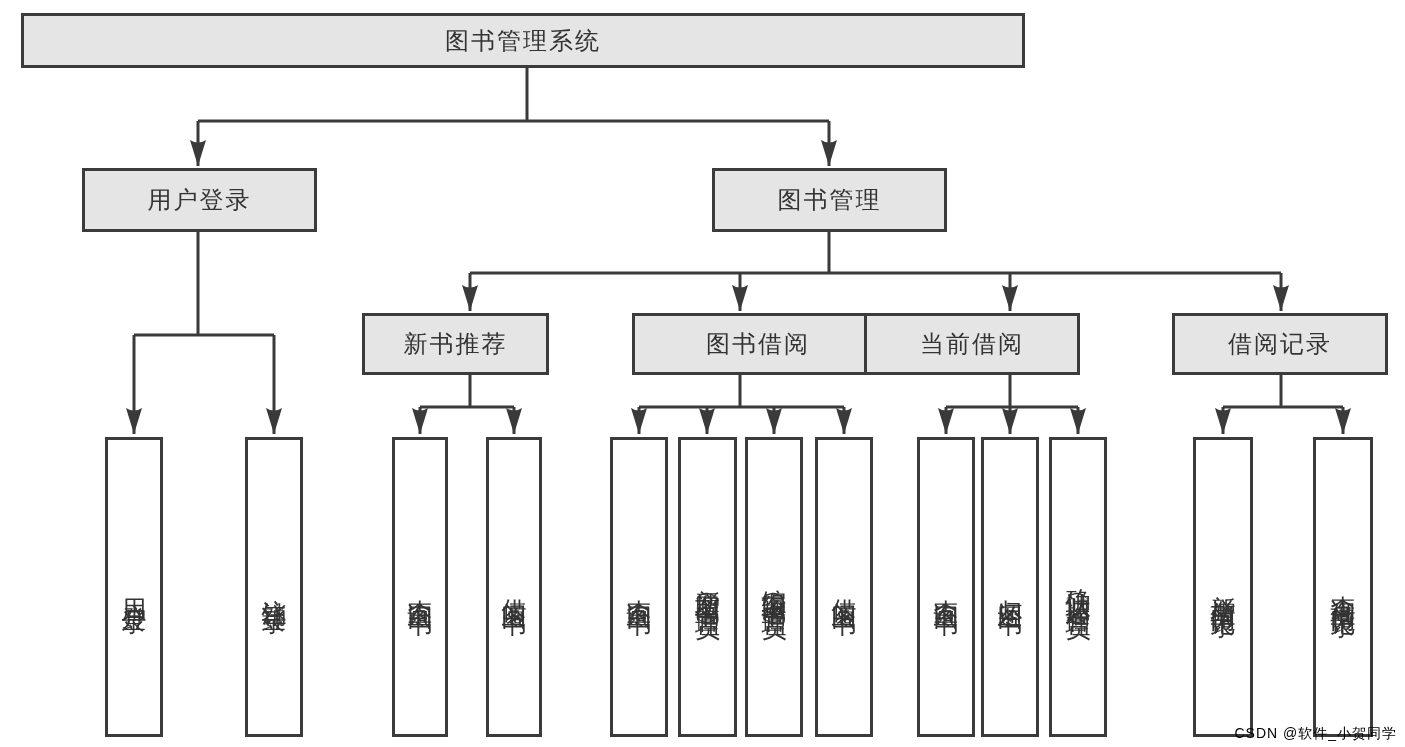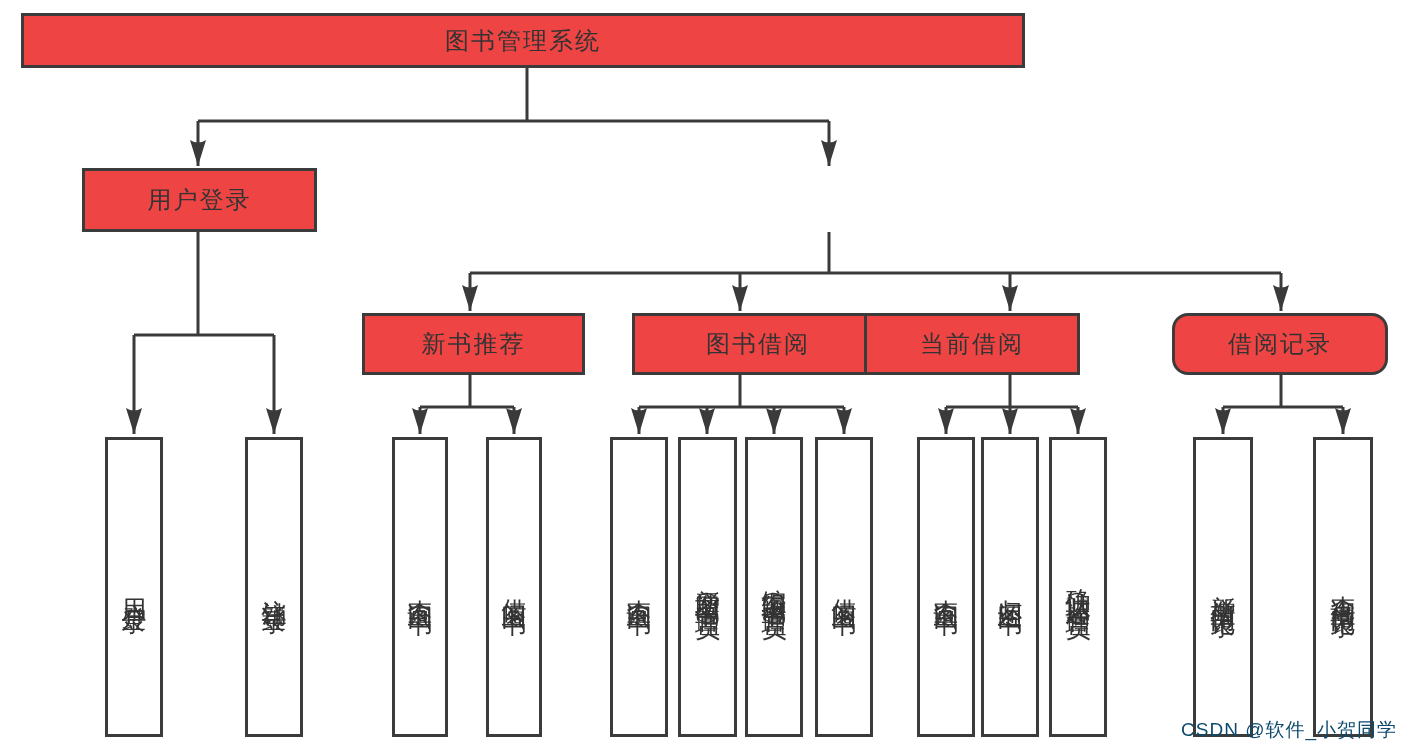--- a/index.html
+++ b/index.html
@@ -8,21 +8,21 @@
     width:1405px;height:747px;
     background:#ffffff;
     font-family:"Liberation Sans","DejaVu Sans",sans-serif;
     overflow:hidden;
   }
   #connectors{position:absolute;left:0;top:0;width:1405px;height:747px;pointer-events:none;}
   .hbox{
     position:absolute;
     box-sizing:border-box;
     border:3px solid #3b3b3b;
-    background:#ef4444;
+    background:#e5e5e5;
     display:flex;align-items:center;justify-content:center;
     font-size:24px;color:#333333;letter-spacing:2px;
     white-space:nowrap;
   }
   .vbox{
     position:absolute;
     top:437px;height:300px;width:58px;
     box-sizing:border-box;
     border:3px solid #3b3b3b;
     background:#ffffff;
@@ -33,21 +33,21 @@
     writing-mode:vertical-lr;
     text-orientation:upright;
     letter-spacing:4px;
     line-height:1;
     white-space:nowrap;
   }
   .vbox span.rot{text-orientation:mixed;}
   #watermark{
     position:absolute;
     right:8px;bottom:4px;
-    font-size:19px;color:#0c4a6e;
+    font-size:14px;color:#000000;
     letter-spacing:1px;
     z-index:10;
     white-space:nowrap;
   }
 </style>
 </head>
 <body>
 
 <div id="canvas">
 
@@ -94,31 +94,34 @@
     </g>
   </svg>
 
   <div class="hbox" style="left:21px;top:13px;width:1004px;height:55px;">
     <span>图书管理系统</span>
   </div>
 
   <div class="hbox" style="left:82px;top:168px;width:235px;height:64px;">
     <span>用户登录</span>
   </div>
+  <div class="hbox" style="left:712px;top:168px;width:235px;height:64px;">
+    <span>图书管理</span>
+  </div>
 
-  <div class="hbox" style="left:362px;top:313px;width:223px;height:62px;text-align:center;">
+  <div class="hbox" style="left:362px;top:313px;width:187px;height:62px;text-align:center;">
     <span>新书推荐</span>
   </div>
   <div class="hbox" style="left:632px;top:313px;width:252px;height:62px;">
     <span>图书借阅</span>
   </div>
   <div class="hbox" style="left:864px;top:313px;width:216px;height:62px;">
     <span>当前借阅</span>
   </div>
-  <div class="hbox" style="left:1172px;top:313px;width:216px;height:62px;border-radius:16px;">
+  <div class="hbox" style="left:1172px;top:313px;width:216px;height:62px;">
     <span>借阅记录</span>
   </div>
 
   <div class="vbox" style="left:105px;">
     <span>用户登录</span>
   </div>
   <div class="vbox" style="left:245px;">
     <span>注销登录</span>
   </div>
 

